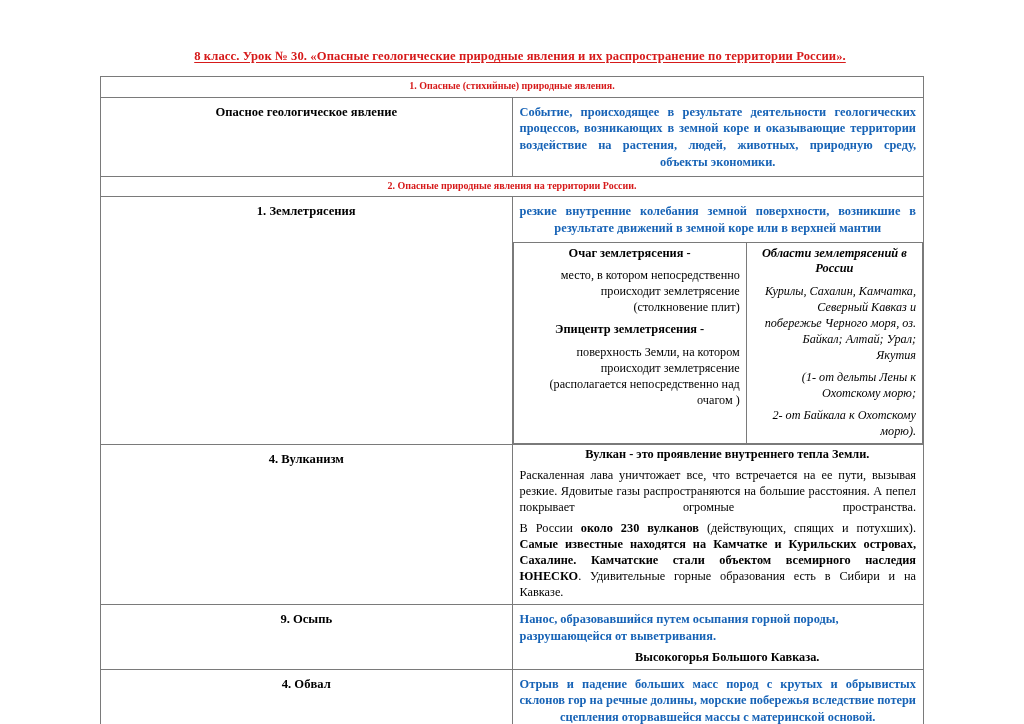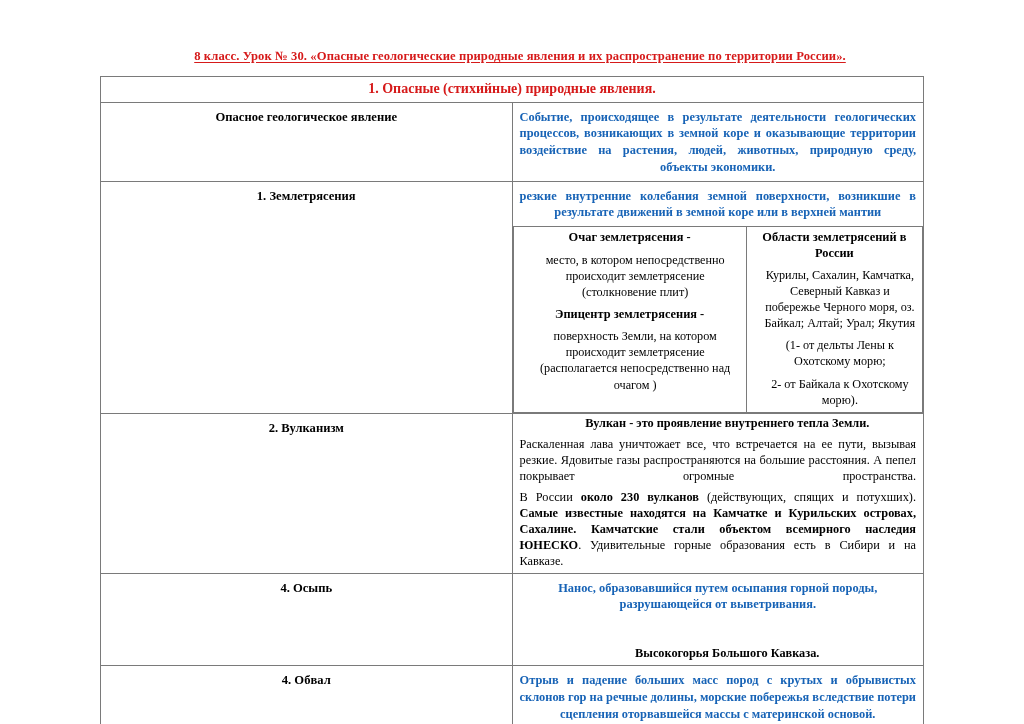--- a/index.html
+++ b/index.html
@@ -48,36 +48,35 @@
     vertical-align: top;
     padding: 0;
   }
   .col-left { width: 232px; }
   .col-right { width: 592px; }
 
   .section-head {
     text-align: center;
     color: #d61a1a;
     font-weight: bold;
-    font-size: 14px;
+    font-size: 10px;
     padding: 3px 4px 4px 4px;
     line-height: 1.25;
   }
   .term-cell {
     text-align: center;
     font-weight: bold;
     font-size: 12.6px;
     padding: 6px 8px 6px 8px;
     line-height: 1.3;
   }
   .blue-def {
     color: #1763b6;
     font-weight: bold;
     font-size: 12.4px;
-    text-align: center;
     line-height: 1.35;
     padding: 6px 7px 5px 7px;
   }
   .blue-def.just {
     text-align: justify;
     text-align-last: center;
   }
   .body-text {
     font-size: 12.3px;
     line-height: 1.3;
@@ -105,21 +104,21 @@
     text-align: center;
     font-weight: bold;
     font-size: 12.4px;
     padding: 3px 5px 4px 5px;
     line-height: 1.25;
   }
   .sub-body {
     font-size: 12.2px;
     line-height: 1.32;
     padding: 2px 6px 4px 6px;
-    text-align: center;
+    text-align: right;
     margin-left: 11px;
   }
   .measure-row {
     font-size: 12.2px;
     line-height: 1.32;
     padding: 4px 8px 5px 8px;
     text-align: center;
   }
 </style>
 </head>
@@ -142,66 +141,71 @@
 
       <tr>
         <td class="col-left">
           <div class="term-cell">Опасное геологическое явление</div>
         </td>
         <td class="col-right">
           <div class="blue-def just">Событие, происходящее в результате деятельности геологических процессов, возникающих в земной коре и оказывающие территории воздействие на растения, людей, животных, природную среду, объекты экономики.</div>
         </td>
       </tr>
 
+      <tr>
+        <td colspan="2">
+          <div class="section-head">2.  Опасные природные явления на территории России.</div>
+        </td>
+      </tr>
 
       <tr>
         <td class="col-left">
           <div class="term-cell">1. Землетрясения</div>
         </td>
         <td class="col-right eq-wrap">
           <div class="blue-def just">резкие внутренние колебания земной поверхности, возникшие  в результате движений  в земной коре или в верхней мантии</div>
           <table class="sub">
             <tbody>
               <tr>
                 <td style="width:57%;">
                   <div class="sub-head">Очаг землетрясения -</div>
                   <div class="sub-body">место, в котором непосредственно происходит землетрясение (столкновение плит)</div>
                   <div class="sub-head">Эпицентр землетрясения -</div>
                   <div class="sub-body">поверхность Земли, на котором  происходит землетрясение (располагается непосредственно над очагом )</div>
                 </td>
-                <td style="width:43%;">
+                <td style="width:43%;font-style:italic;">
                   <div class="sub-head">Области землетрясений в России</div>
                   <div class="sub-body">Курилы, Сахалин, Камчатка, Северный Кавказ и побережье Черного моря, оз. Байкал; Алтай; Урал; Якутия</div>
                   <div class="sub-body">(1- от дельты Лены к Охотскому морю;</div>
                   <div class="sub-body">2- от Байкала к Охотскому морю).</div>
                 </td>
               </tr>
             </tbody>
           </table>
         </td>
       </tr>
 
       <tr>
         <td class="col-left">
-          <div class="term-cell">2. Вулканизм</div>
+          <div class="term-cell">4. Вулканизм</div>
         </td>
         <td class="col-right">
           <div class="body-text center bold">Вулкан - это проявление внутреннего тепла Земли.</div>
           <div class="body-text" style="text-align-last:justify;">Раскаленная лава уничтожает все, что встречается на ее пути, вызывая резкие. Ядовитые газы распространяются на большие расстояния. А пепел покрывает огромные пространства.</div>
           <div class="body-text" style="text-align-last:left;"><span>В России </span><span class="bold">около 230 вулканов</span><span> (действующих, спящих и потухших). </span><span class="bold">Самые известные находятся на Камчатке и Курильских островах, Сахалине. Камчатские стали объектом всемирного наследия ЮНЕСКО</span><span>. Удивительные горные образования есть в Сибири и на Кавказе.</span></div>
         </td>
       </tr>
 
       <tr>
         <td class="col-left">
-          <div class="term-cell">4. Осыпь</div>
+          <div class="term-cell">9. Осыпь</div>
         </td>
         <td class="col-right">
           <div class="blue-def">Нанос, образовавшийся путем осыпания горной породы, разрушающейся от выветривания.</div>
-          <div class="body-text center bold" style="padding-top:0;margin-top:28px;">Высокогорья Большого Кавказа.</div>
+          <div class="body-text center bold" style="padding-top:0;">Высокогорья Большого Кавказа.</div>
         </td>
       </tr>
 
       <tr>
         <td class="col-left">
           <div class="term-cell">4. Обвал</div>
         </td>
         <td class="col-right">
           <div class="blue-def just">Отрыв и падение больших масс пород с крутых и обрывистых склонов гор на речные долины, морские побережья вследствие потери сцепления оторвавшейся массы с материнской основой.</div>
 

